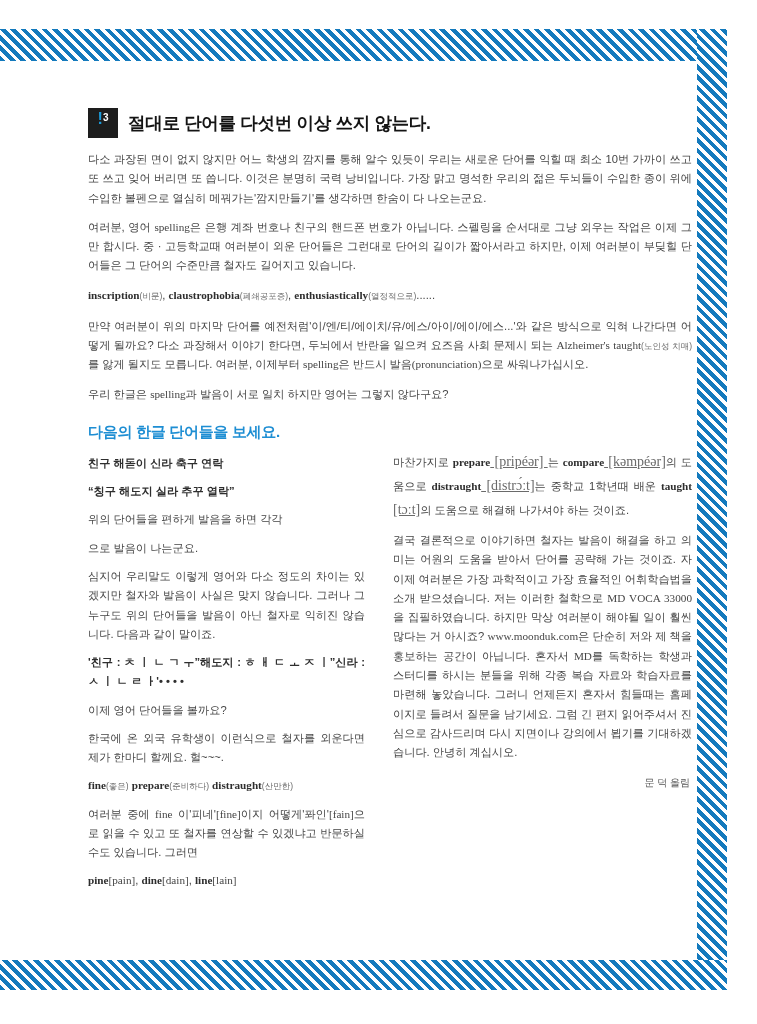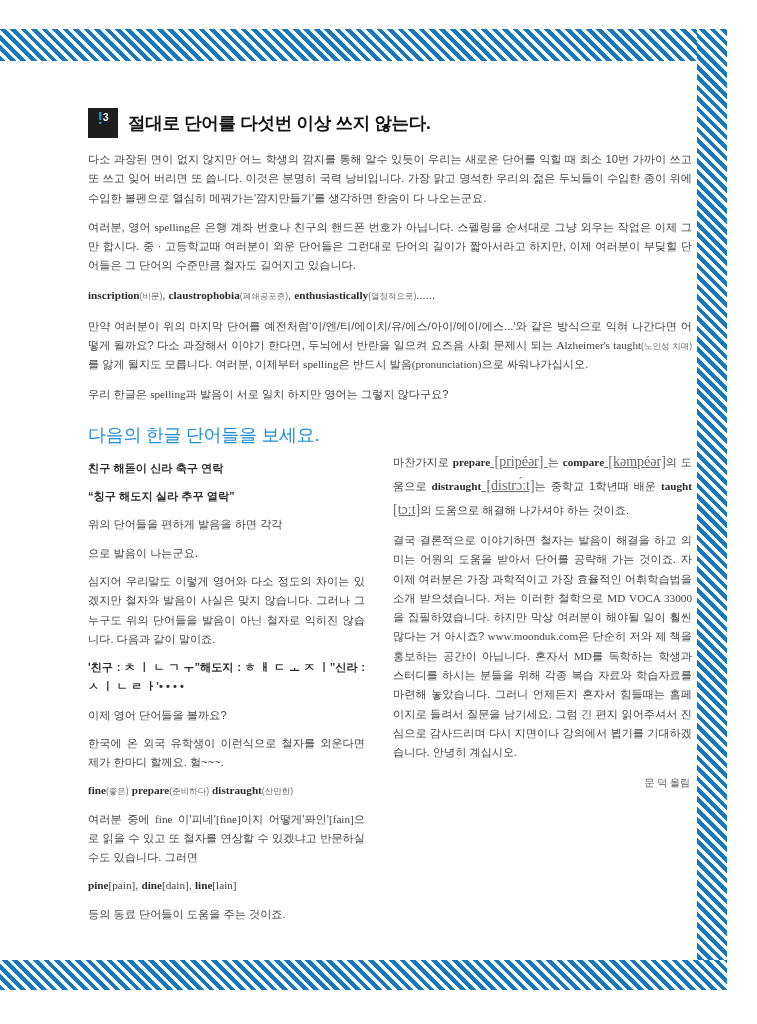--- a/index.html
+++ b/index.html
@@ -40,21 +40,21 @@
   
   .b{font-weight:bold;color:#2e2e2e;}
   .en{font-family:"Liberation Serif","DejaVu Serif",serif;}
   .enb{font-family:"Liberation Serif","DejaVu Serif",serif;font-weight:bold;color:#2e2e2e;}
   .gloss{font-size:8.5px;color:#6a6a6a;}
   .ipa{font-family:"Liberation Serif","DejaVu Serif",serif;font-size:14px;color:#6a6a6a;text-decoration:underline;}
 
   .columns{display:flex;gap:28px;margin-top:19px;align-items:flex-start;}
   .col-left{width:277px;flex:0 0 auto;}
   .col-right{width:299px;flex:0 0 auto;padding-top:27px;box-sizing:border-box;}
-  .blue-heading{color:var(--heading-blue);font-size:18px;font-weight:400;margin:0 0 12px 0;letter-spacing:-0.3px;}
+  .blue-heading{color:var(--heading-blue);font-size:15px;font-weight:700;margin:0 0 12px 0;letter-spacing:-0.3px;}
   .col .para{margin-bottom:8px;}
   .col .spaced{margin-bottom:9px;}
   .signature{margin-top:14px;text-align:right;font-size:10px;color:#555555;padding-right:2px;}
 </style>
 </head>
 <body>
 
 <div class="page">
 
   <div class="band band-top"></div>
@@ -85,21 +85,20 @@
         <p class="para spaced"><span class="b">“칭구 해도지 실라 추꾸 열락”</span></p>
         <p class="para spaced"><span>위의 단어들을 편하게 발음을 하면 각각</span></p>
         <p class="para spaced"><span>으로 발음이 나는군요.</span></p>
         <p class="para spaced"><span>심지어 우리말도 이렇게 영어와 다소 정도의 차이는 있겠지만 철자와 발음이 사실은 맞지 않습니다. 그러나 그 누구도 위의 단어들을 발음이 아닌 철자로 익히진 않습니다. 다음과 같이 말이죠.</span></p>
         <p class="para spaced"><span class="b">'친구 : ㅊ ㅣ ㄴ ㄱ ㅜ”해도지 : ㅎ ㅐ ㄷ ㅗ ㅈ ㅣ”신라 : ㅅ ㅣ ㄴ ㄹ ㅏ'• • • •</span></p>
         <p class="para spaced"><span>이제 영어 단어들을 볼까요?</span></p>
         <p class="para spaced"><span>한국에 온 외국 유학생이 이런식으로 철자를 외운다면 제가 한마디 할께요. 헐~~~.</span></p>
         <p class="para spaced"><span class="enb">fine</span><span class="gloss">(좋은)</span><span> </span><span class="enb">prepare</span><span class="gloss">(준비하다)</span><span> </span><span class="enb">distraught</span><span class="gloss">(산만한)</span></p>
         <p class="para spaced"><span>여러분 중에 </span><span class="en">fine</span><span> 이'피네'</span><span class="en">[fine]</span><span>이지 어떻게'퐈인'</span><span class="en">[fain]</span><span>으로 읽을 수 있고 또 철자를 연상할 수 있겠냐고 반문하실 수도 있습니다. 그러면</span></p>
         <p class="para spaced"><span class="enb">pine</span><span class="en">[pain]</span><span>, </span><span class="enb">dine</span><span class="en">[dain]</span><span>, </span><span class="enb">line</span><span class="en">[lain]</span></p>
-        <p class="para"><span>등의 동료 단어들이 도움을 주는 것이죠.</span></p>
       </div>
 
       <div class="col col-right">
         <p class="para spaced"><span>마찬가지로 </span><span class="enb">prepare</span><span class="ipa"> [pripéər] </span><span>는 </span><span class="enb">compare</span><span class="ipa"> [kəmpéər]</span><span>의 도움으로 </span><span class="enb">distraught</span><span class="ipa"> [distrɔ́ːt]</span><span>는 중학교 1학년때 배운 </span><span class="enb">taught</span><span class="ipa"> [tɔːt]</span><span>의 도움으로 해결해 나가셔야 하는 것이죠.</span></p>
         <p class="para"><span>결국 결론적으로 이야기하면 철자는 발음이 해결을 하고 의미는 어원의 도움을 받아서 단어를 공략해 가는 것이죠. 자 이제 여러분은 가장 과학적이고 가장 효율적인 어휘학습법을 소개 받으셨습니다. 저는 이러한 철학으로 </span><span class="en">MD VOCA 33000</span><span>을 집필하였습니다. 하지만 막상 여러분이 해야될 일이 훨씬 많다는 거 아시죠? </span><span class="en">www.moonduk.com</span><span>은 단순히 저와 제 책을 홍보하는 공간이 아닙니다. 혼자서 </span><span class="en">MD</span><span>를 독학하는 학생과 스터디를 하시는 분들을 위해 각종 복습 자료와 학습자료를 마련해 놓았습니다. 그러니 언제든지 혼자서 힘들때는 홈페이지로 들려서 질문을 남기세요. 그럼 긴 편지 읽어주셔서 진심으로 감사드리며 다시 지면이나 강의에서 뵙기를 기대하겠습니다. 안녕히 계십시오.</span></p>
         <div class="signature">문 덕 올림</div>
       </div>
 
     </div>
   </div>

